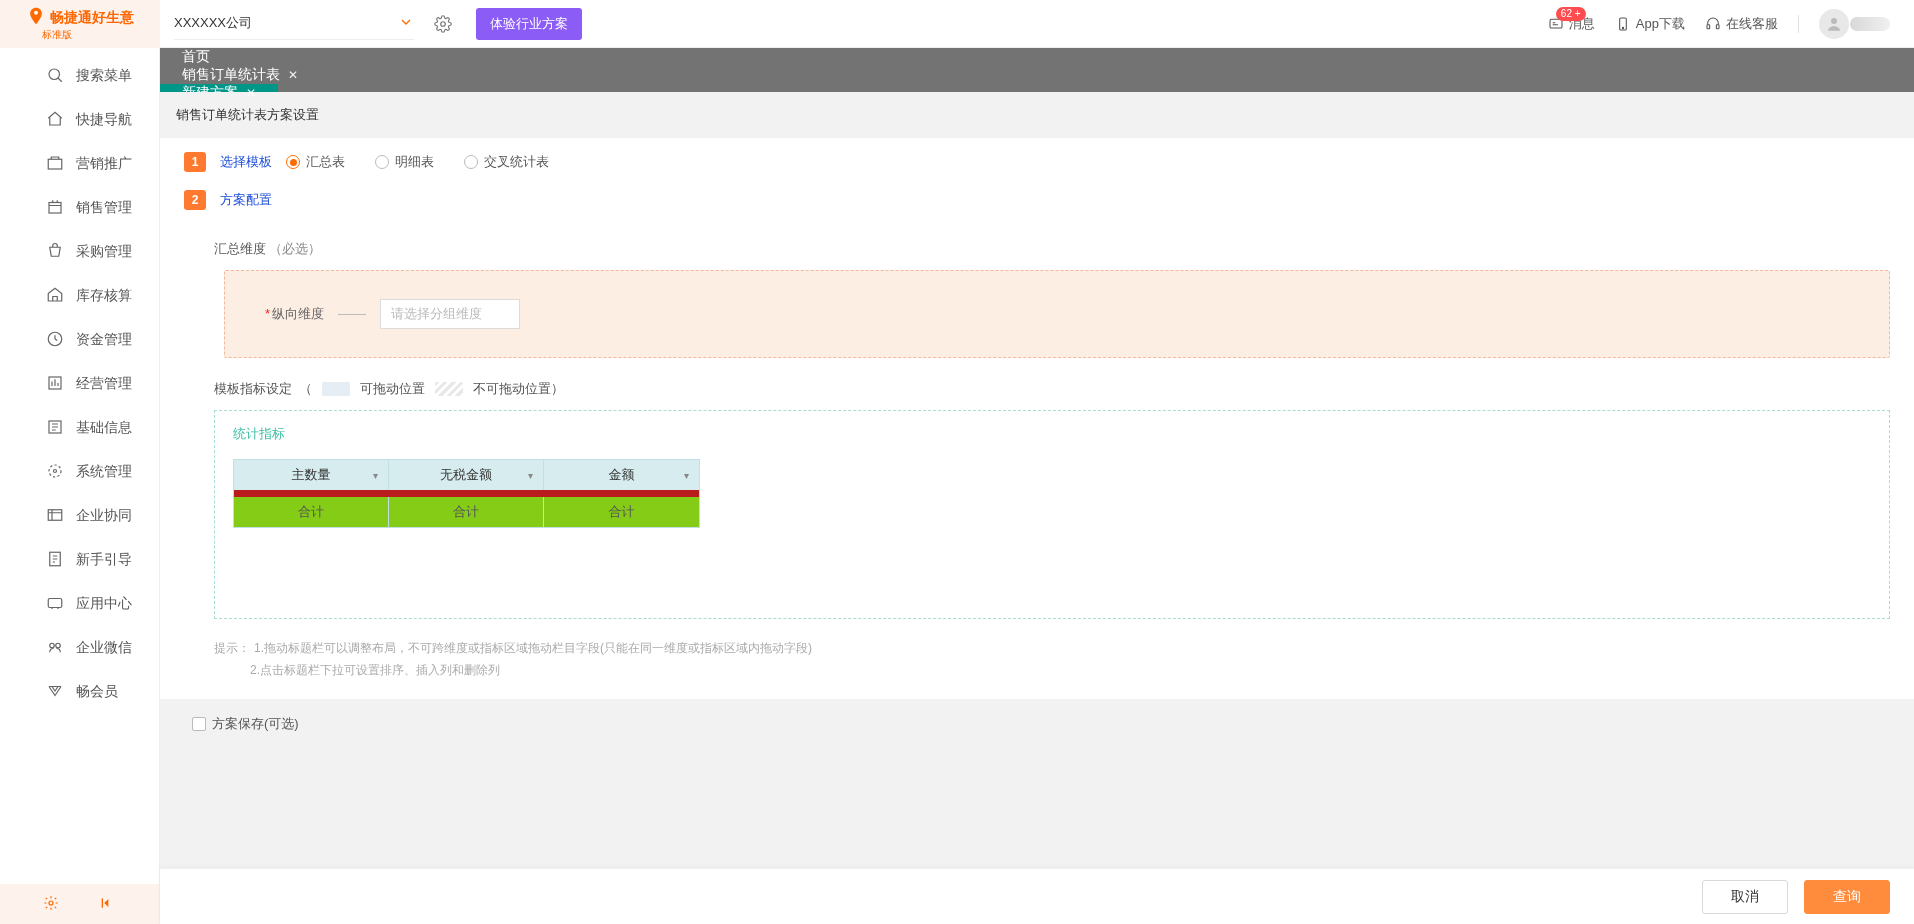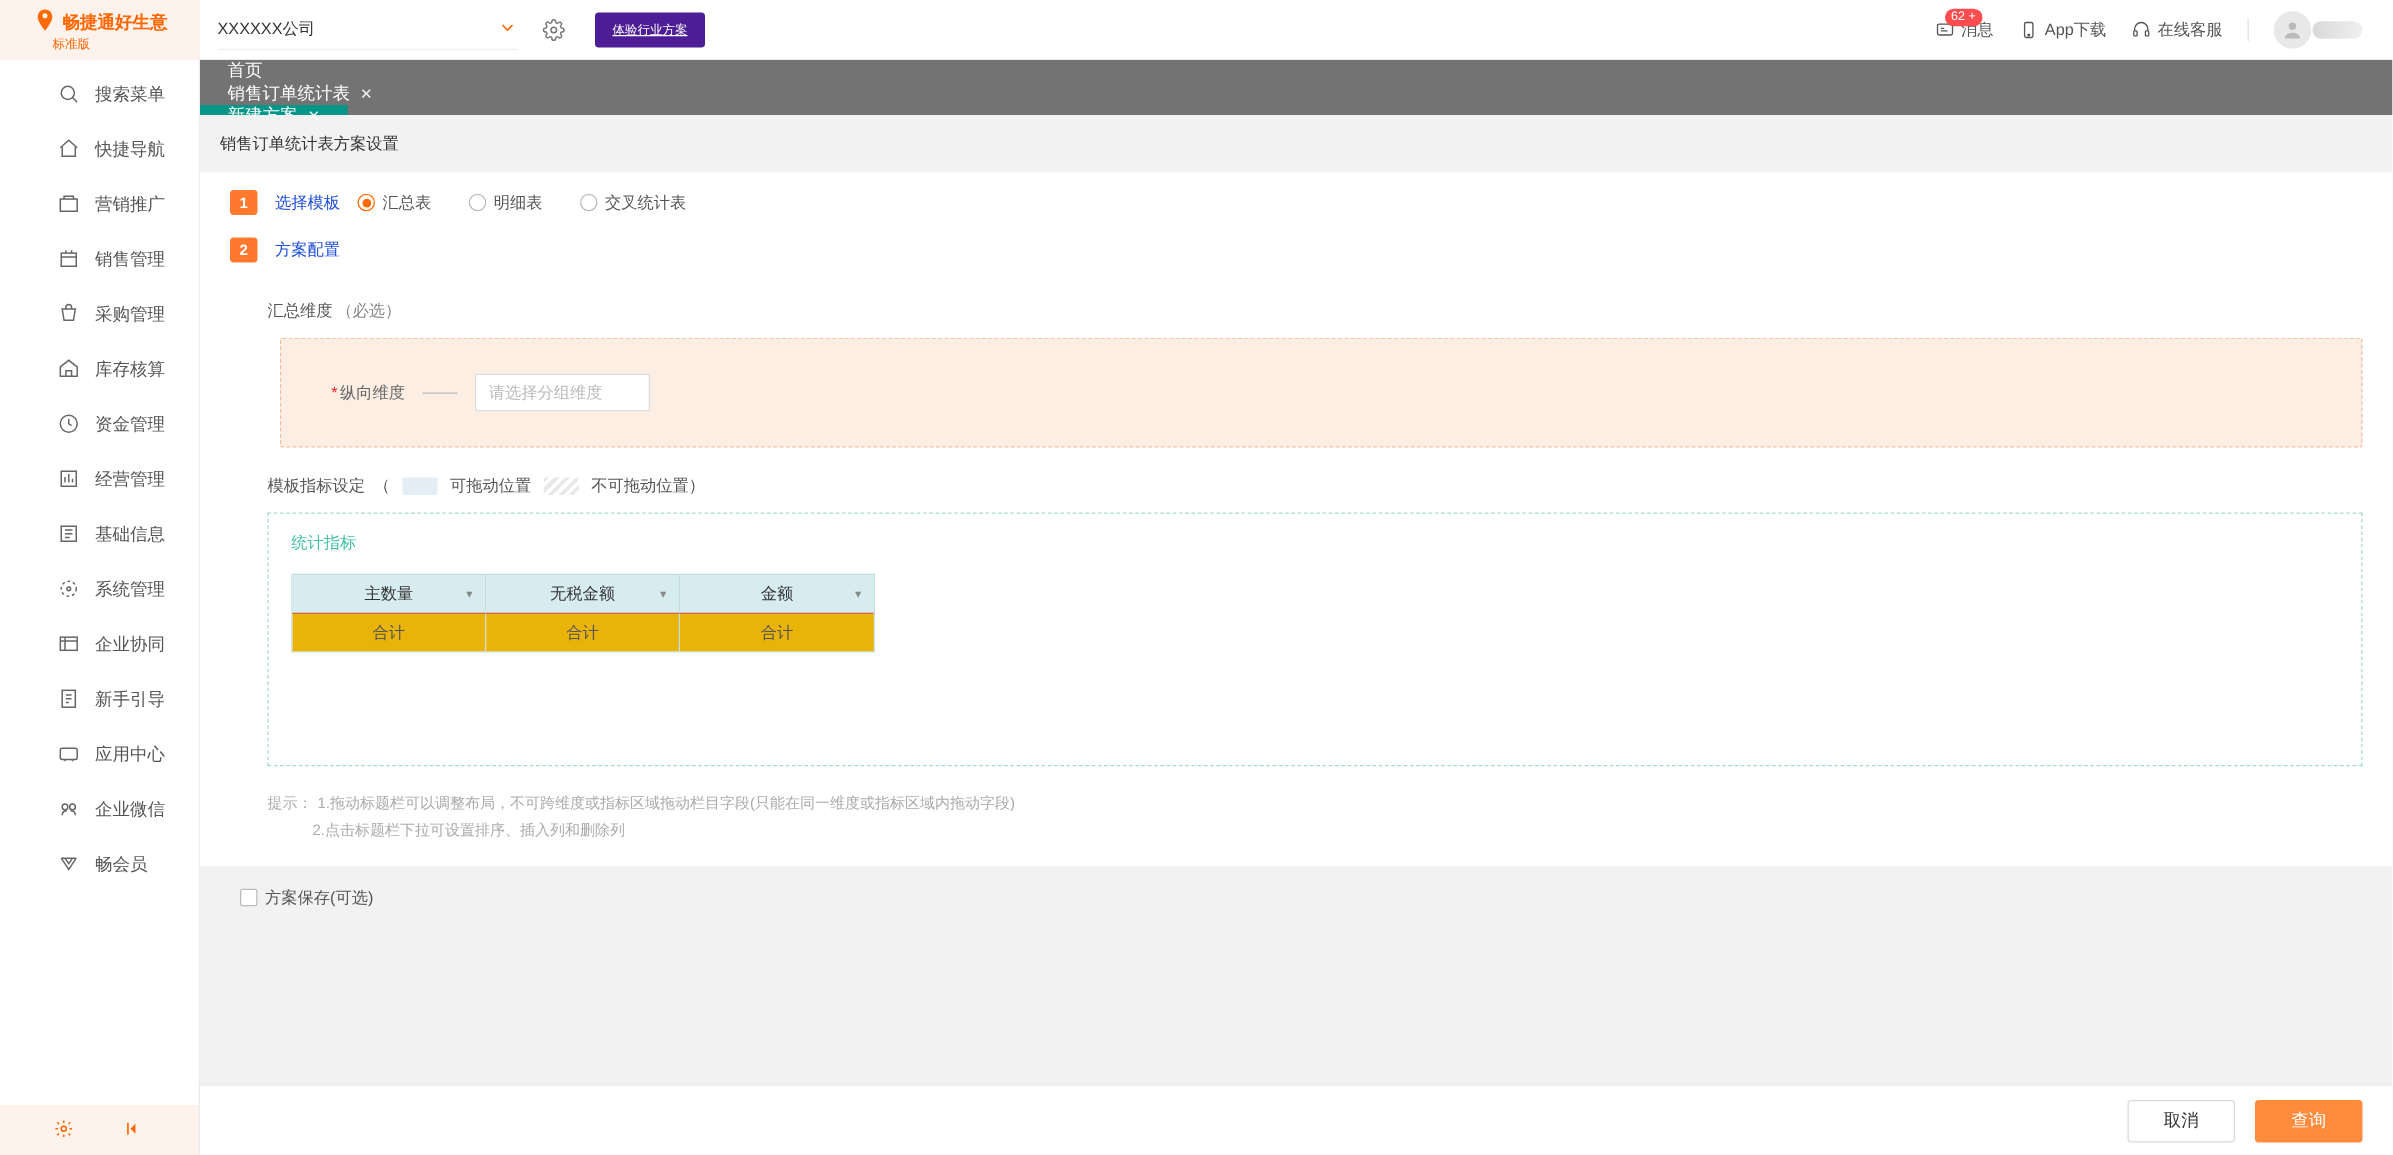--- a/index.html
+++ b/index.html
@@ -10,21 +10,21 @@
 
 .top-header { display: flex; align-items: center; height: 48px; background: #fff; border-bottom: 1px solid #eee; }
 .logo-area { width: 160px; min-width: 160px; display: flex; align-items: center; justify-content: center; flex-direction: column; background: #fdf2ec; height: 48px; }
 .logo-row { display: flex; align-items: center; gap: 4px; font-family: Liberation Serif, serif; }
 .logo-icon svg { width: 20px; height: 20px; }
 .logo-text { color: #f60; font-weight: 600; font-size: 14px; }
 .logo-sub { color: #f60; font-size: 10px; align-self: flex-start; margin-left: 42px; margin-top: -2px; }
 .company-select { margin-left: 14px; display: flex; align-items: center; width: 240px; border-bottom: 1px solid #eee; height: 32px; color: #333; font-size: 13px; cursor: pointer; }
 .company-select .chev { margin-left: auto; color: #f60; }
 .gear-btn { margin-left: 20px; color: #666; cursor: pointer; display: flex; }
-.cta-btn { margin-left: 24px; background: #4c1d95; color: #fff; border: none; padding: 7px 14px; border-radius: 3px; font-size: 10px; cursor: pointer; text-decoration: underline; }
+.cta-btn { margin-left: 24px; background: #8b5cf6; color: #fff; border: none; padding: 7px 14px; border-radius: 3px; font-size: 13px; cursor: pointer; }
 .header-right { margin-left: auto; display: flex; align-items: center; gap: 20px; padding-right: 24px; color: #555; }
 .hr-item { display: flex; align-items: center; gap: 5px; cursor: pointer; position: relative; font-size: 13px; }
 .badge { position: absolute; top: -8px; left: 8px; background: #ff4d4f; color: #fff; font-size: 10px; padding: 0 5px; border-radius: 8px; line-height: 14px; }
 .divider-v { width: 1px; height: 18px; background: #e0e0e0; }
 .avatar { width: 30px; height: 30px; border-radius: 50%; background: #e8e8e8; display: flex; align-items: center; justify-content: center; }
 .avatar svg { width: 18px; height: 18px; fill: #bbb; }
 .user-bar { width: 40px; height: 14px; border-radius: 7px; background: linear-gradient(90deg,#d8d8d8,#f0f0f0); margin-left: -4px; }
 
 
 .body { flex: 1; display: flex; min-height: 0; }
@@ -79,23 +79,23 @@
 .lb-nodrag { background: repeating-linear-gradient(135deg,#e8e8e8,#e8e8e8 3px,#fff 3px,#fff 6px); }
 
 .indicator-area { margin-left: 30px; margin-top: 12px; border: 1px dashed #a5dcd5; padding: 14px 18px 90px 18px; min-height: 170px; }
 .ind-title { color: #40bfa5; font-size: 13px; margin-bottom: 16px; }
 
 .ind-table { border: 1px solid #c2dfe6; display: inline-block; }
 .ind-row { display: flex; }
 .ind-cell { width: 155px; height: 30px; border-right: 1px solid #c2dfe6; display: flex; align-items: center; justify-content: center; font-size: 13px; position: relative; background: #fff; }
 .ind-cell:last-child { border-right: none; }
 .ind-row.head .ind-cell { background: #d6ecef; cursor: pointer; }
-.ind-row.head { border-bottom: 1px solid #b91c1c; }
+.ind-row.head { border-bottom: 7px solid #b91c1c; }
 .ind-cell .dd { position: absolute; right: 10px; color: #888; font-size: 10px; }
-.ind-row.body .ind-cell { background: #eab308; color: #555; }
+.ind-row.body .ind-cell { background: #84cc16; color: #555; }
 
 .tips { margin: 18px 0 0 30px; color: #aaa; font-size: 12px; line-height: 22px; }
 .tips .lbl { margin-right: 4px; }
 
 .save-row { padding: 16px 32px; }
 .chk { display: inline-flex; align-items: center; gap: 6px; cursor: pointer; color: #555; font-size: 13px; }
 .chk .box { width: 14px; height: 14px; border: 1px solid #bbb; border-radius: 2px; background: #fff; }
 
 
 .footer-bar { height: 56px; background: #fff; border-top: 1px solid #f0f0f0; display: flex; align-items: center; justify-content: flex-end; gap: 16px; padding: 0 24px; box-shadow: 0 -1px 4px rgba(0,0,0,.04); }

